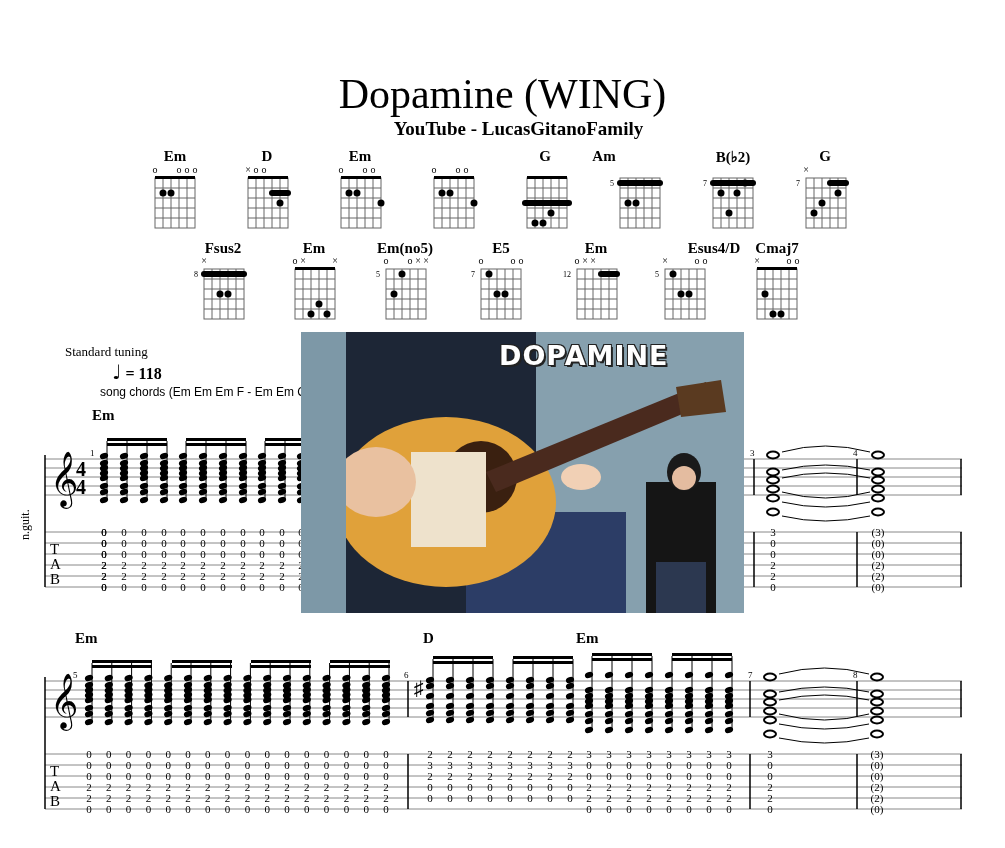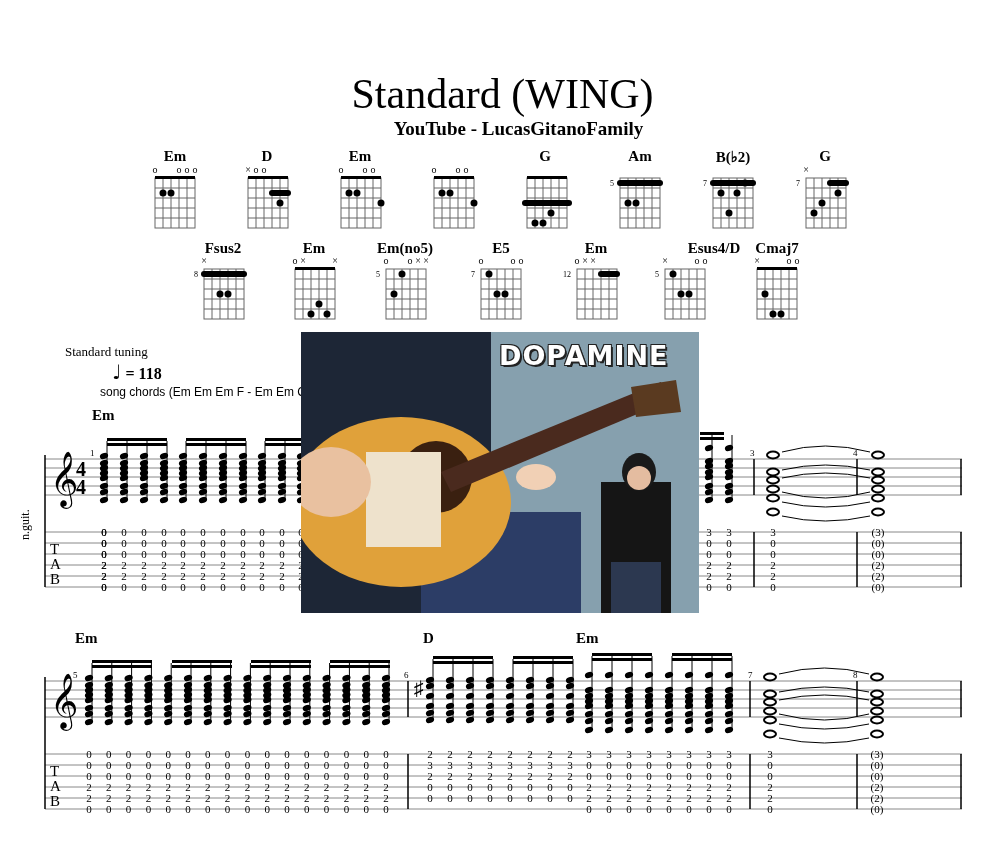--- a/index.html
+++ b/index.html
@@ -6,37 +6,37 @@
   body { width:1005px; height:848px; position:relative; overflow:hidden; font-family:"Liberation Serif", serif; color:#000; }
   .abs { position:absolute; }
   #title { left:0; width:1005px; top:70px; text-align:center; font-size:42px; line-height:48px; }
   #subtitle { left:16px; width:1005px; top:118px; text-align:center; font-size:19px; font-weight:bold; line-height:22px; }
   .chord-name { font-weight:bold; font-size:15px; text-align:center; width:80px; }
   #tuning { left:65px; top:338px; font-size:13px;margin-top:6px; }
   #tempo { left:112px; top:360px; font-size:16px; font-weight:bold; }
   #song-chords { left:100px; top:385px; font-family:"Liberation Sans", sans-serif; font-size:12px; white-space:nowrap; }
   .section-chord { font-weight:bold; font-size:15px; }
   #instrument { left:18px; top:540px; font-size:12px; transform:rotate(-90deg); transform-origin:left top; white-space:nowrap; }
-  #thumbnail { left:301px; top:332px; width:398px; height:281px; overflow:hidden; background:#7d98a7; }
+  #thumbnail { left:301px; top:332px; width:398px; height:281px; overflow:hidden; background:#7d98a7;padding-left:45px; }
   #thumb-title { position:absolute; left:198px; top:8px; font-family:"DejaVu Sans", sans-serif; font-weight:bold; font-size:27px; color:#fff; letter-spacing:1px; text-shadow:2px 2px 0 #222, -1px -1px 0 #222, 1px -1px 0 #222, -1px 1px 0 #222; }
   svg text { font-family:"Liberation Serif", serif; }
 </style>
 </head>
 <body>
 
-<div id="title" class="abs">Standard (WING)</div>
+<div id="title" class="abs">Dopamine (WING)</div>
 <div id="subtitle" class="abs">YouTube - LucasGitanoFamily</div>
 
 <div id="chords-row1">
   <div class="abs chord-name" style="left:135px;top:148px">Em</div>
   <div class="abs chord-name" style="left:227px;top:148px">D</div>
   <div class="abs chord-name" style="left:320px;top:148px">Em</div>
   <div class="abs chord-name" style="left:413px;top:148px"></div>
   <div class="abs chord-name" style="left:505px;top:148px">G</div>
-  <div class="abs chord-name" style="left:600px;top:148px">Am</div>
+  <div class="abs chord-name" style="left:564px;top:148px">Am</div>
   <div class="abs chord-name" style="left:693px;top:148px">B(♭2)</div>
   <div class="abs chord-name" style="left:785px;top:148px">G</div>
 </div>
 <div id="chords-row2">
   <div class="abs chord-name" style="left:183px;top:240px">Fsus2</div>
   <div class="abs chord-name" style="left:274px;top:240px">Em</div>
   <div class="abs chord-name" style="left:365px;top:240px">Em(no5)</div>
   <div class="abs chord-name" style="left:461px;top:240px">E5</div>
   <div class="abs chord-name" style="left:556px;top:240px">Em</div>
   <div class="abs chord-name" style="left:674px;top:240px">Esus4/D</div>

